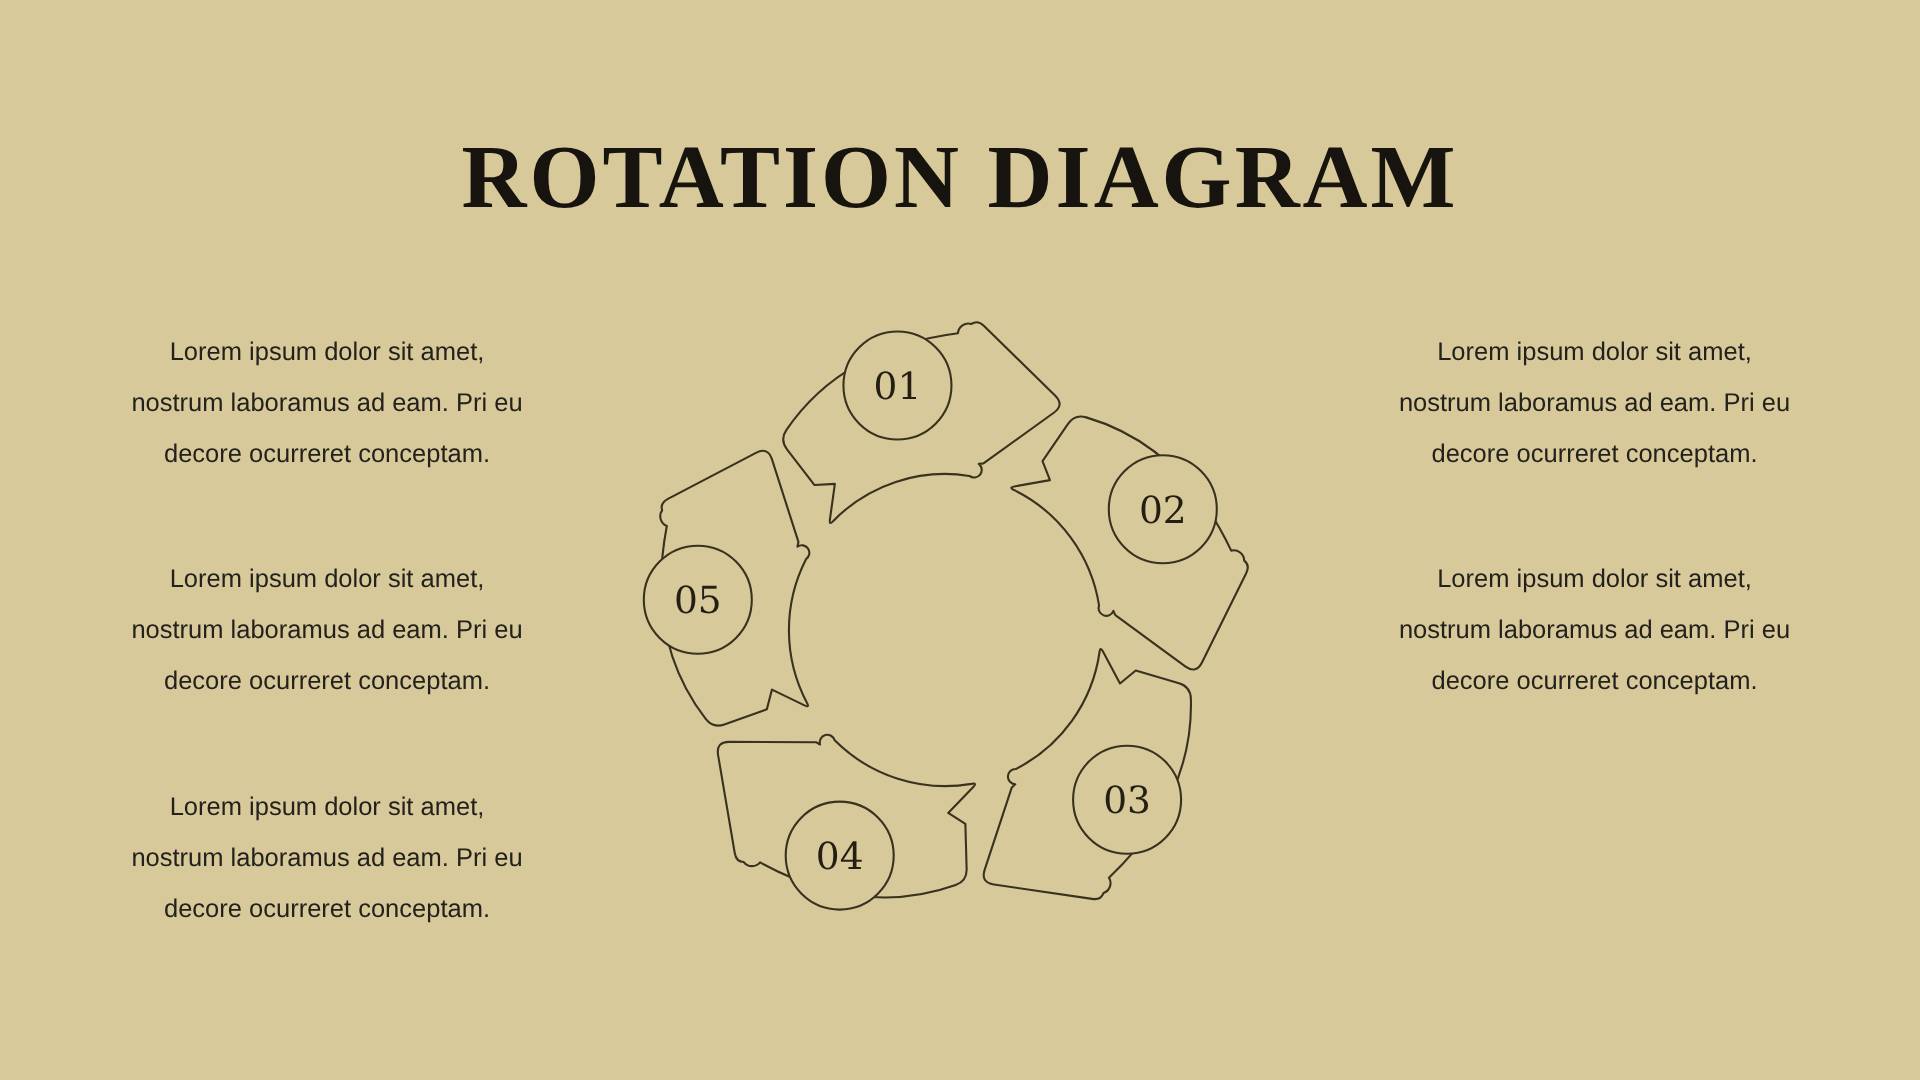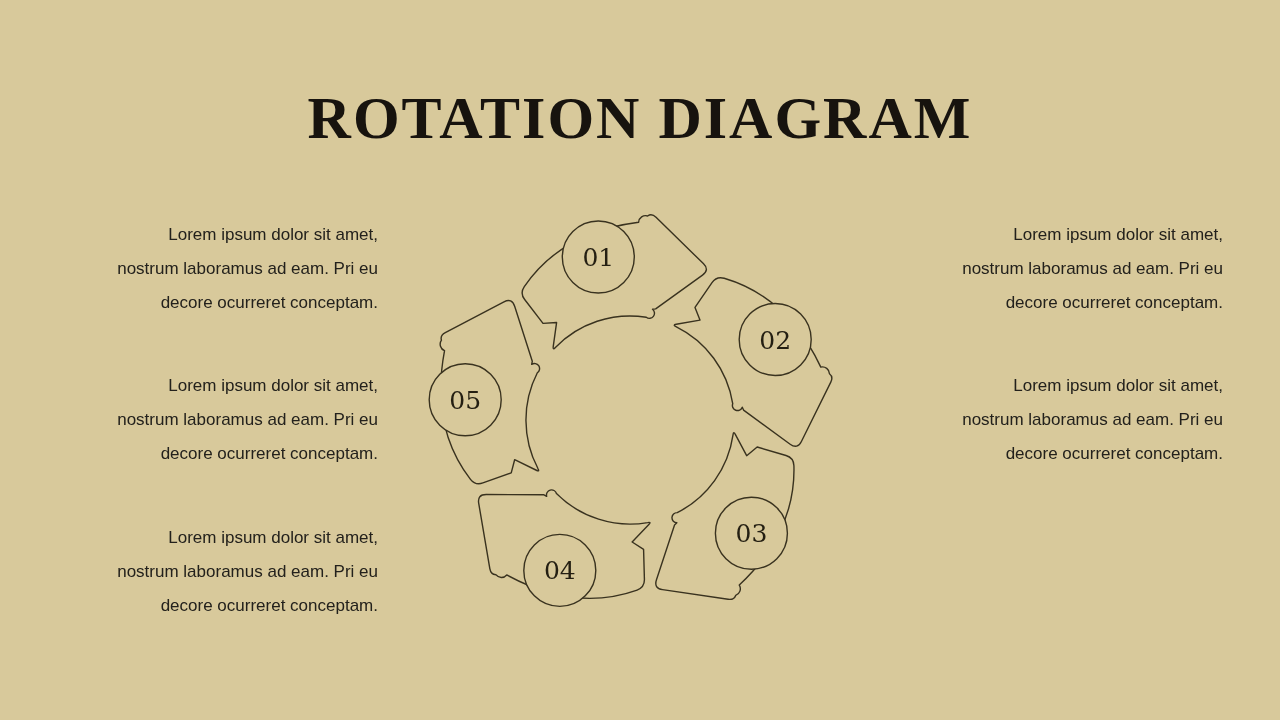--- a/index.html
+++ b/index.html
@@ -13,21 +13,21 @@
     text-align:center;
     font-family:"Liberation Serif", serif;
     font-weight:bold;
     font-size:60px;
     letter-spacing:2px;
     color:#17130e;
   }
   .text-block{
     position:absolute;
     width:320px;
-    text-align:right;
+    text-align:center;
     font-size:17px;
     line-height:34px;
     color:#23211c;
   }
   .tb-left{left:58px;}
   .tb-right{left:903px;}
   .tb-row1{top:218px;}
   .tb-row2{top:369px;}
   .tb-row3{top:521px;}
   .diagram-wrap{

